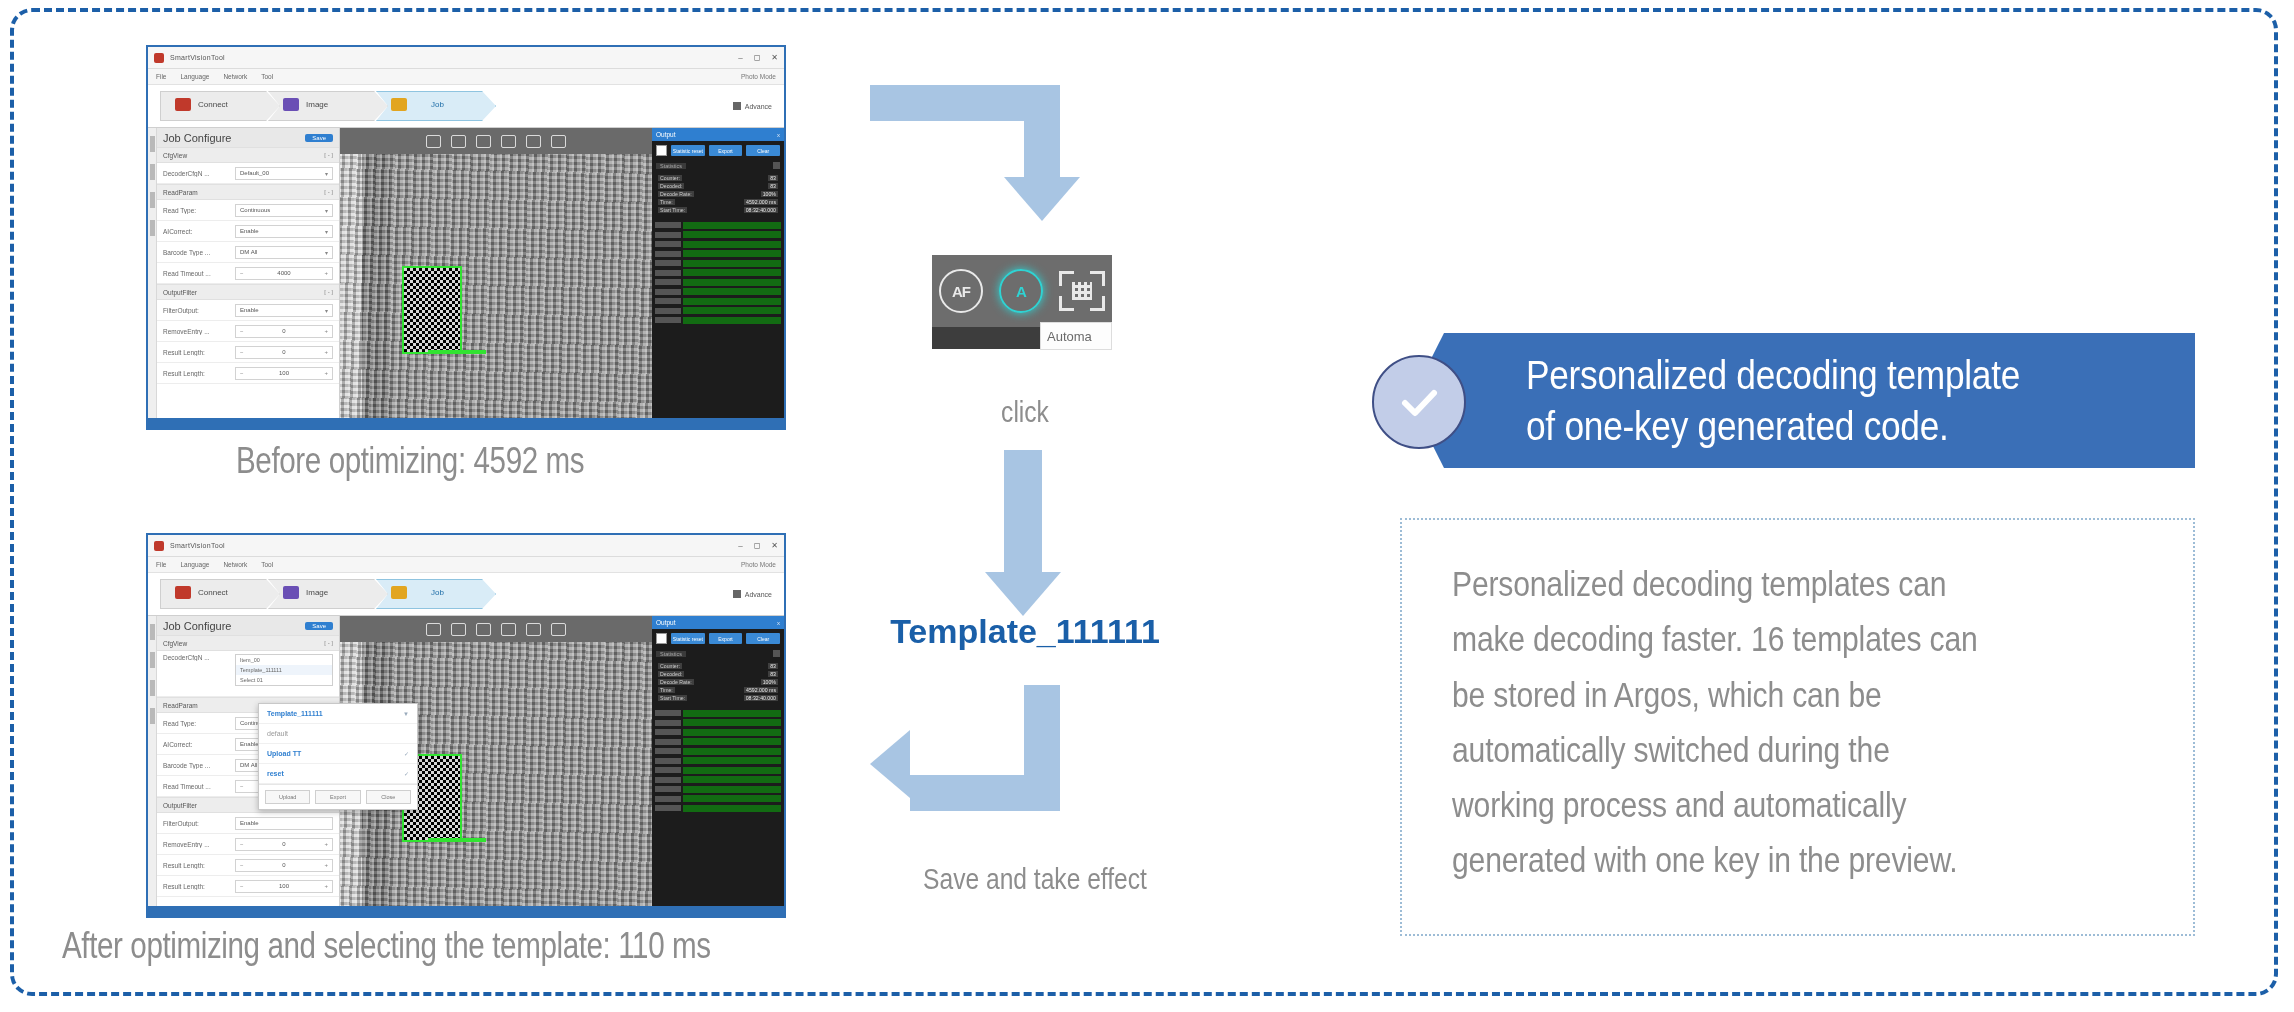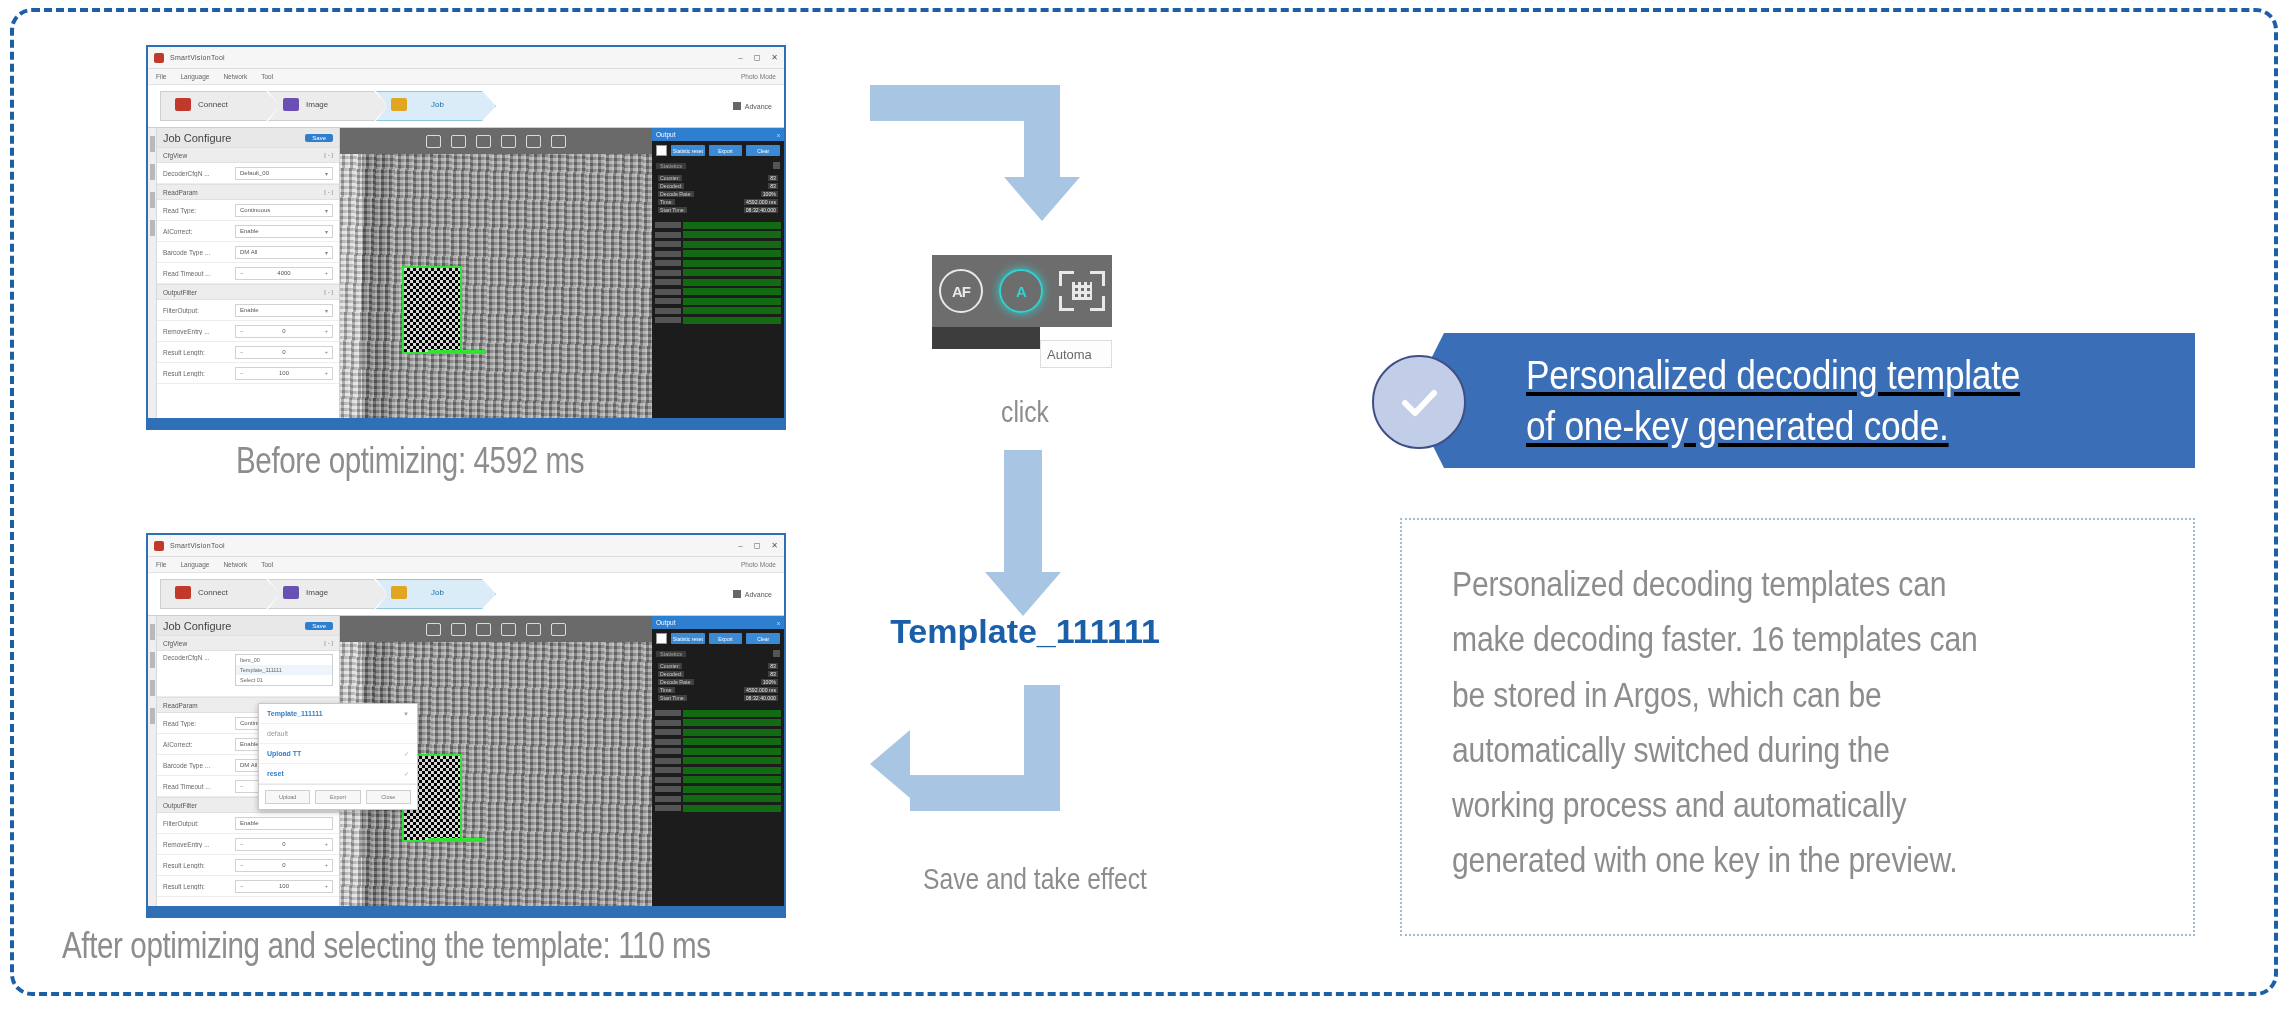--- a/index.html
+++ b/index.html
@@ -190,21 +190,21 @@
   }
   .tmpl-label{
     position:absolute;color:#1a5fa8;font-size:34px;font-weight:bold;white-space:nowrap;
     text-align:center;
   }
 
   
   .banner{
     position:absolute;background:#3a6fb7;box-sizing:border-box;
     clip-path:polygon(34px 0, 100% 0, 100% 100%, 34px 100%, 0 50%);
-    display:flex;align-items:center;text-decoration:underline;
+    display:flex;align-items:center;
   }
   .banner-text{
     color:#ffffff;font-size:41px;font-weight:300;line-height:1.22;
     margin-left:116px;white-space:pre-line;letter-spacing:-.3px;
     transform:scaleX(.86);transform-origin:left center;
   }
   .check-badge{
     position:absolute;border-radius:50%;
     background:#c2cde8;border:2px solid #3f4f86;
     display:flex;align-items:center;justify-content:center;box-sizing:border-box;
@@ -761,21 +761,21 @@
   </div>
   <div class="tscan">
     <i class="tl"></i>
       <i class="tr"></i>
       <i class="bl"></i>
       <i class="br"></i>
     <div class="gm"></div>
   </div>
 </div>
 <div class="tool-foot" style="left:932px;top:327px;width:108px;height:22px;"></div>
-<div class="tooltip" style="left:1040px;top:340px;width:72px;height:28px;">
+<div class="tooltip" style="left:1040px;top:322px;width:72px;height:28px;">
   <span>Automa</span>
 </div>
 
 <div class="mid-label" style="left:955px;top:395px;width:140px;">click</div>
 
 <div class="arrow-down" style="left:985px;top:450px;width:76px;height:168px;">
   <div class="stem" style="left:19px;top:0;width:38px;height:126px;"></div>
   <div class="head" style="left:0;top:122px;"></div>
 </div>
 

